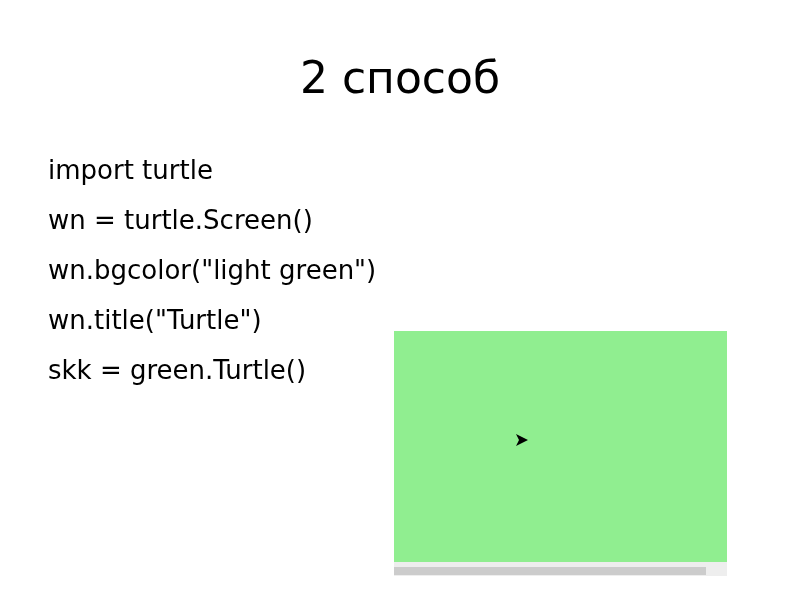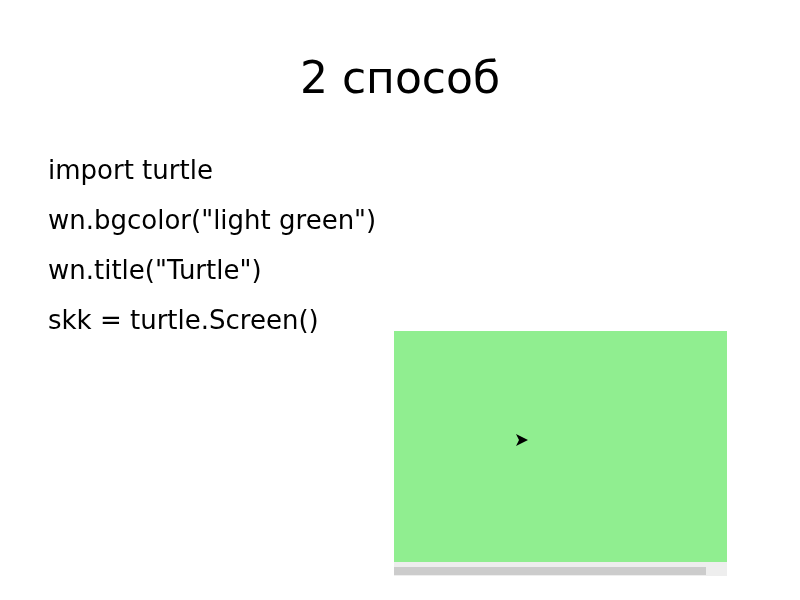--- a/index.html
+++ b/index.html
@@ -33,23 +33,24 @@
       background: #cccccc;
     }
   </style>
 </head>
 <body>
 
 <div class="title">2 способ</div>
 
 <div class="code">
   <div class="code-line">import turtle</div>
+  <div class="code-line">wn = turtle.Screen()</div>
   <div class="code-line">wn.bgcolor("light green")</div>
   <div class="code-line">wn.title("Turtle")</div>
-  <div class="code-line">skk = turtle.Screen()</div>
+  <div class="code-line">skk = green.Turtle()</div>
 </div>
 
 <div class="turtle-window">
   <svg class="turtle-cursor" viewBox="0 0 14 14">
     <polygon points="1,1 13,7 1,13 4,7" fill="#000"></polygon>
   </svg>
 </div>
 
 <div class="hscroll-track">
   <div class="hscroll-thumb"></div>

